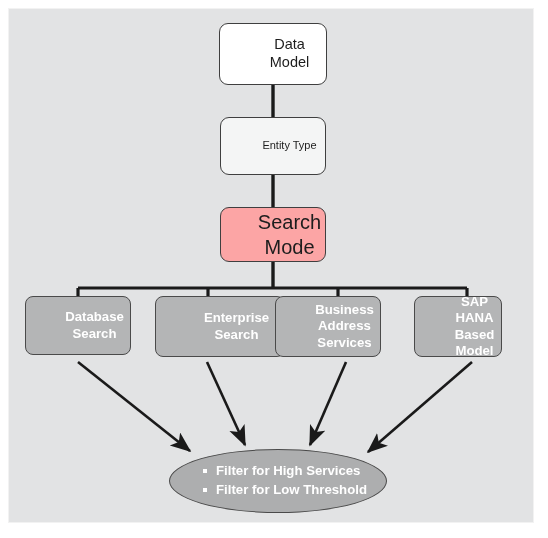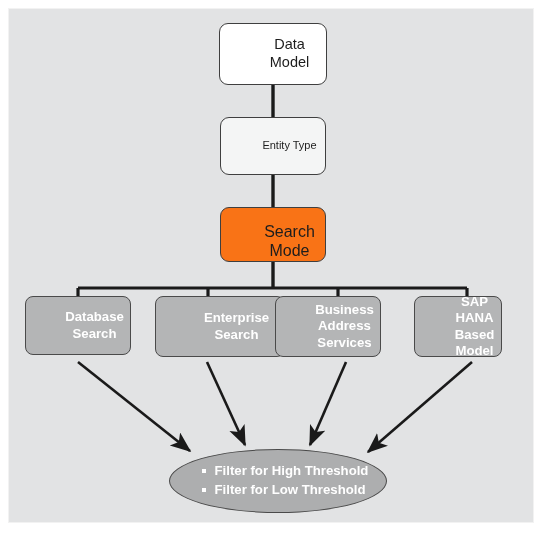--- a/index.html
+++ b/index.html
@@ -53,24 +53,23 @@
     background: #ffffff;
     color: #1d1d1d;
     font-size: 14.5px;
   }
   .node-mid {
     background: #f4f5f5;
     color: #1d1d1d;
     font-size: 11px;
   }
   .node-mode {
-    background: #f97316;
+    background: #fca5a5;
     color: #1d1d1d;
-    font-size: 16px;
-    align-items: flex-end;
+    font-size: 20px;
   }
   .node-leaf {
     background: #b4b5b6;
     color: #ffffff;
     font-size: 13.2px;
     font-weight: bold;
     border-color: #4a4a4a;
     border-radius: 8px;
   }
   .node-leaf .txt {
@@ -184,18 +183,18 @@
 
   <div class="node node-leaf" style="left:414px; top:296px; width:88px; height:61px;">
     <div>
       <span class="txt">SAP HANA</span>
       <span class="txt">Based Model</span>
     </div>
   </div>
 
   <div id="ellipse-node">
     <ul>
-      <li>Filter for High Threshold</li>
+      <li>Filter for High Services</li>
       <li>Filter for Low Threshold</li>
     </ul>
   </div>
 
 </div>
 
 </body></html>

